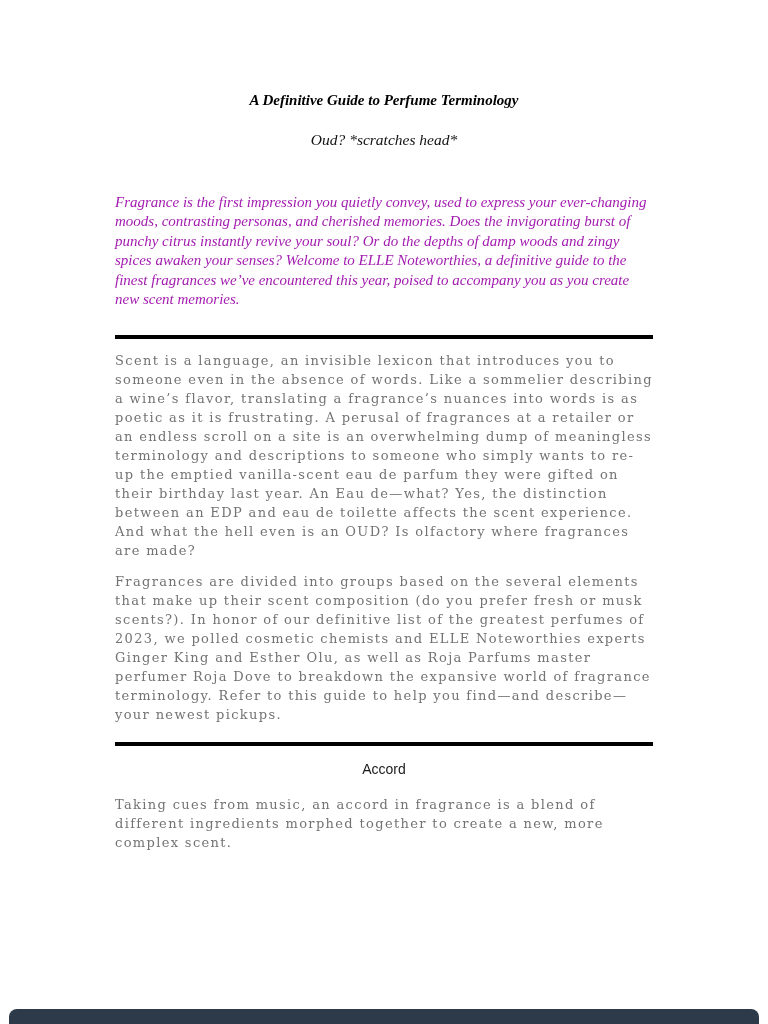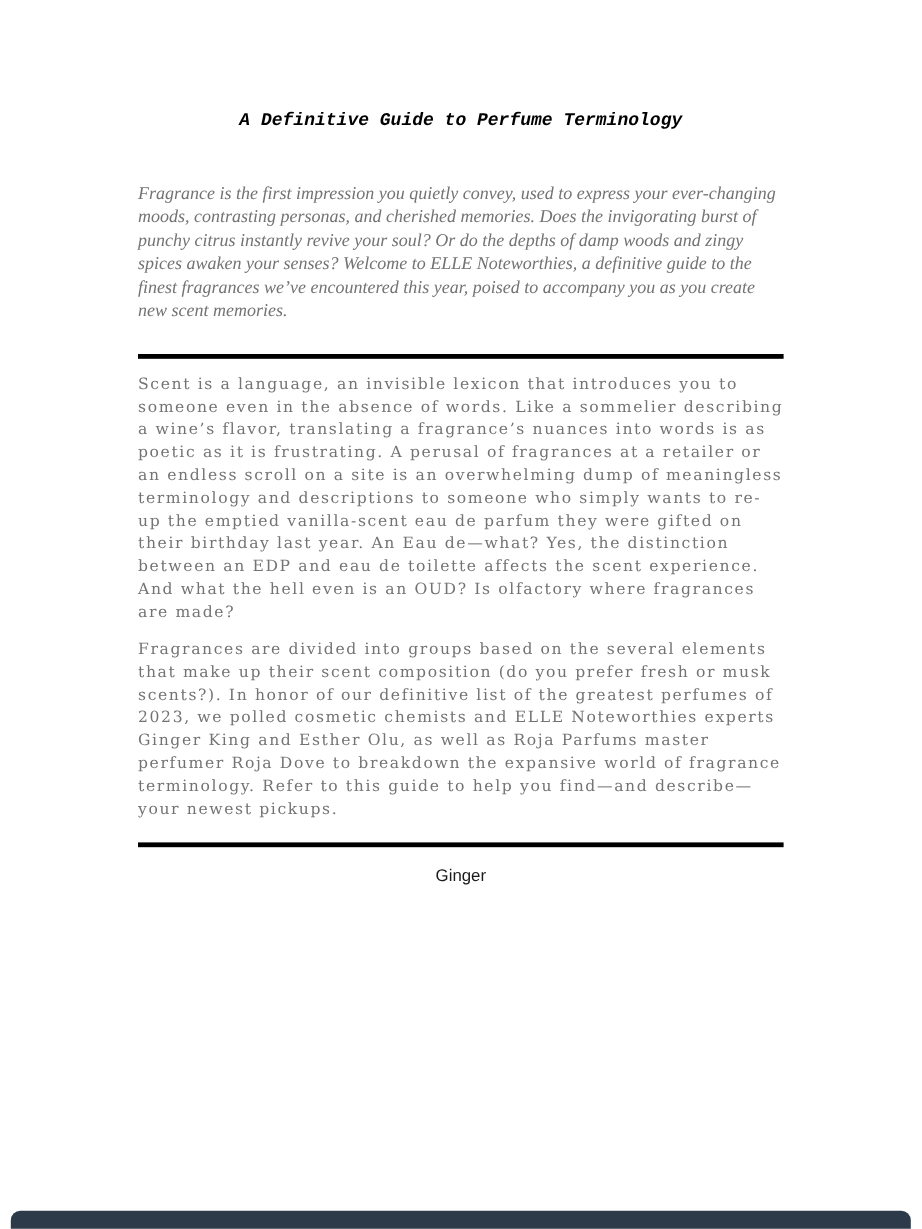--- a/index.html
+++ b/index.html
@@ -14,41 +14,41 @@
   .doc-content {
     position: absolute;
     left: 115px;
     top: 0;
     width: 538px;
     color: #141414;
   }
   .doc-title {
     margin-top: 92px;
     text-align: center;
-    font-family: Liberation Mono, monospace;
+    font-family: Liberation Serif, serif;
     font-style: italic;
     font-weight: 700;
     font-size: 15px;
     color: #000000;
   }
   .doc-subtitle {
     margin-top: 22px;
     text-align: center;
     font-family: "Liberation Serif", serif;
     font-style: italic;
     font-size: 15.5px;
     color: #121212;
   }
   .intro-par {
     margin-top: 44px;
     font-family: "Liberation Serif", serif;
     font-style: italic;
     font-size: 15px;
     line-height: 19.4px;
-    color: #737373;
+    color: #a21caf;
   }
   .rule {
     height: 4px;
     background: #000000;
     border: none;
     width: 538px;
   }
   .rule-1 { margin-top: 26px; }
   .rule-2 { margin-top: 18px; }
   .spaced {
@@ -79,30 +79,32 @@
     background: #2c3a49;
   }
 </style>
 </head>
 <body>
 
 <div class="doc-content">
 
   <div class="doc-title">A Definitive Guide to Perfume Terminology</div>
 
+  <div class="doc-subtitle">Oud? *scratches head*</div>
 
   <div class="intro-par">Fragrance is the first impression you quietly convey, used to express your ever-changing moods, contrasting personas, and cherished memories. Does the invigorating burst of punchy citrus instantly revive your soul? Or do the depths of damp woods and zingy spices awaken your senses? Welcome to ELLE Noteworthies, a definitive guide to the finest fragrances we’ve encountered this year, poised to accompany you as you create new scent memories.</div>
 
   <div class="rule rule-1"></div>
 
   <div class="spaced body-par-1">Scent is a language, an invisible lexicon that introduces you to someone even in the absence of words. Like a sommelier describing a wine’s flavor, translating a fragrance’s nuances into words is as poetic as it is frustrating. A perusal of fragrances at a retailer or an endless scroll on a site is an overwhelming dump of meaningless terminology and descriptions to someone who simply wants to re-up the emptied vanilla-scent eau de parfum they were gifted on their birthday last year. An Eau de—what? Yes, the distinction between an EDP and eau de toilette affects the scent experience. And what the hell even is an OUD? Is olfactory where fragrances are made?</div>
 
   <div class="spaced body-par-2">Fragrances are divided into groups based on the several elements that make up their scent composition (do you prefer fresh or musk scents?). In honor of our definitive list of the greatest perfumes of 2023, we polled cosmetic chemists and ELLE Noteworthies experts Ginger King and Esther Olu, as well as Roja Parfums master perfumer Roja Dove to breakdown the expansive world of fragrance terminology. Refer to this guide to help you find—and describe—your newest pickups.</div>
 
   <div class="rule rule-2"></div>
 
-  <div class="term-heading term-heading-1">Ginger</div>
+  <div class="term-heading term-heading-1">Accord</div>
 
+  <div class="spaced term-body">Taking cues from music, an accord in fragrance is a blend of different ingredients morphed together to create a new, more complex scent.</div>
 
 
 </div>
 
 <div class="viewer-bottom-bar" style="background: rgb(44, 58, 73);"></div>
 
 </body></html>

